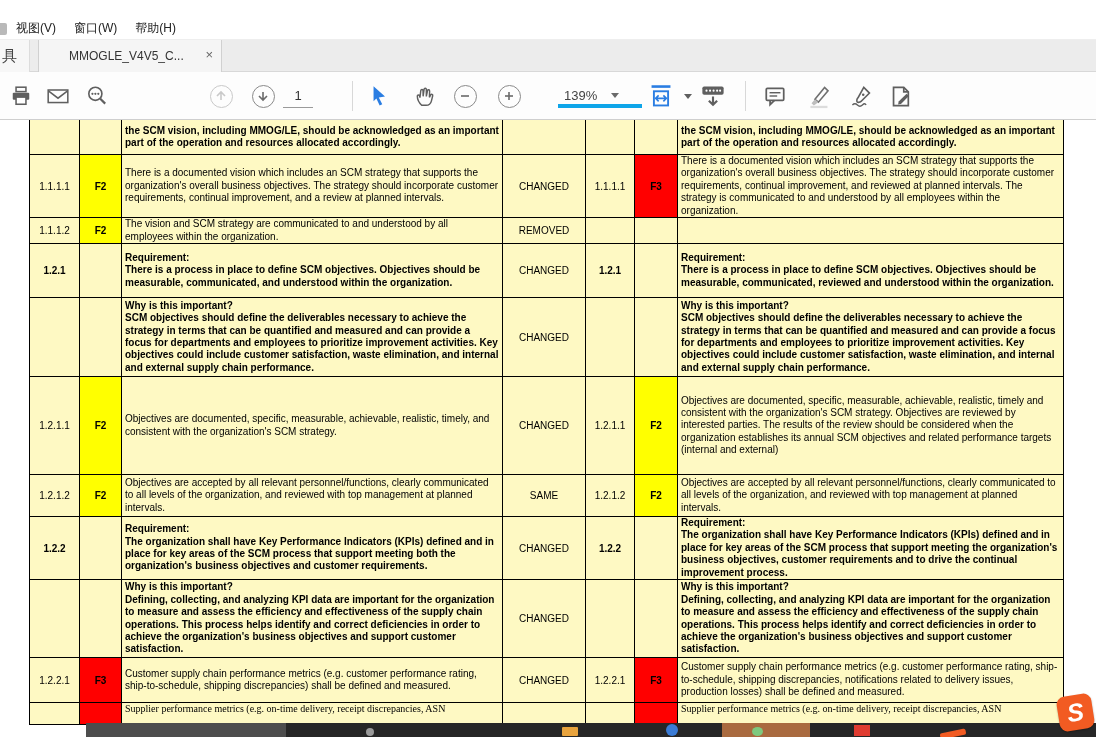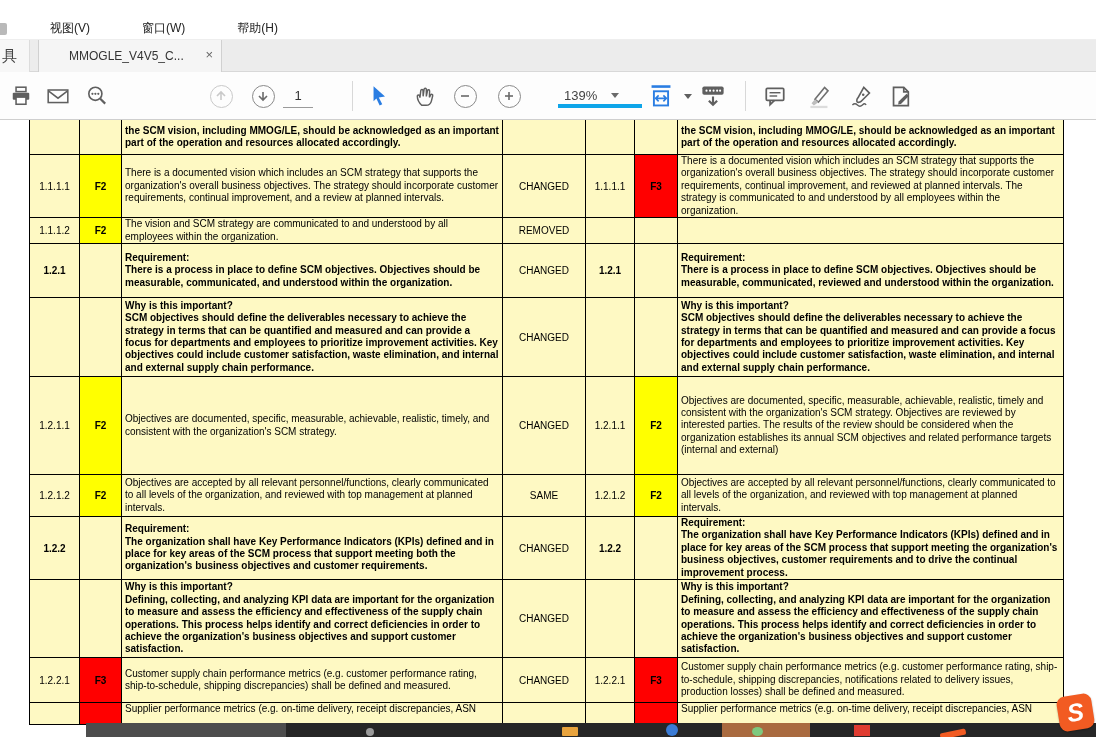--- a/index.html
+++ b/index.html
@@ -6,21 +6,21 @@
   body { margin:0; background:#888; }
   .screen { position:relative; width:1096px; height:737px; background:#fff; overflow:hidden;
             font-family:"Liberation Sans", sans-serif; }
 
   
   .titlebar { position:absolute; left:0; top:0; width:100%; height:18px; background:#fff; }
   .titlebar .title { position:absolute; left:2px; top:2px; font-size:12px; color:#000; white-space:nowrap; }
   .menubar { position:absolute; left:0; top:18px; width:100%; height:22px; background:#fff;
              display:flex; align-items:center; border-bottom:1px solid #eee; }
   .menu-sliver { width:7px; height:12px; background:#b9b9b9; margin-left:0; border-radius:0 2px 2px 0; }
-  .menu-item { font-size:12px; color:#222; padding:0 9px; cursor:default;margin-left:34px; }
+  .menu-item { font-size:12px; color:#222; padding:0 9px; cursor:default; }
   .tabbar { position:absolute; left:0; top:40px; width:100%; height:32px; background:#ececec;
             border-bottom:1px solid #d8d8d8; }
   .tools-partial { position:absolute; left:0; top:0; width:30px; height:32px; background:#f7f7f7;
                    border-right:1px solid #dcdcdc; font-size:15px; color:#444; line-height:32px; padding-left:2px;}
   .doc-tab { position:absolute; left:38px; top:0; width:184px; height:32px; background:#f5f5f5;
              border-left:1px solid #d0d0d0; border-right:1px solid #d0d0d0; }
   .doc-tab .label { position:absolute; left:30px; top:9px; font-size:12px; color:#333; }
   .doc-tab .close { position:absolute; right:8px; top:8px; font-size:13px; color:#666; line-height:14px; }
 
   
@@ -47,21 +47,21 @@
 
   
   .docarea { position:absolute; left:0; top:120px; width:1096px; height:617px; background:#fff; overflow:hidden; }
   table.cmp { position:absolute; left:29px; top:-1px; width:1034px; border-collapse:collapse; table-layout:fixed;
               background:#fef9c3; }
   table.cmp td { border:1px solid #000; overflow:hidden; font-size:10px; color:#000; }
   td.id { text-align:center; vertical-align:middle; }
   td.badge { text-align:center; vertical-align:middle; font-weight:bold; }
   td.txt { padding:0 3px; vertical-align:middle; white-space:pre-line; line-height:12.4px; }
   td.status { text-align:center; vertical-align:middle; }
-  td.top { vertical-align:top; }
+  td.top { vertical-align:top;font-family:Liberation Serif, serif; }
   .b { font-weight:bold; }
 
   
   .taskbar { position:absolute; left:86px; bottom:0; width:1010px; height:14px; background:#262626; }
   .taskbar .seg-light { position:absolute; left:0; top:0; width:200px; height:14px; background:#4d4d4d; }
   .tk { position:absolute; bottom:1px; }
   .sogou { position:absolute; left:1058px; top:695px; width:35px; height:35px; background:#f25b22;
            border-radius:8px; transform:rotate(-9deg); display:flex; align-items:center; justify-content:center;
            color:#fff; font-weight:bold; font-size:25px; font-style:italic; box-shadow:0 1px 2px rgba(0,0,0,.3); }
   .sogou-sliver { position:absolute; left:940px; top:731px; width:26px; height:6px; background:#f25b22;

